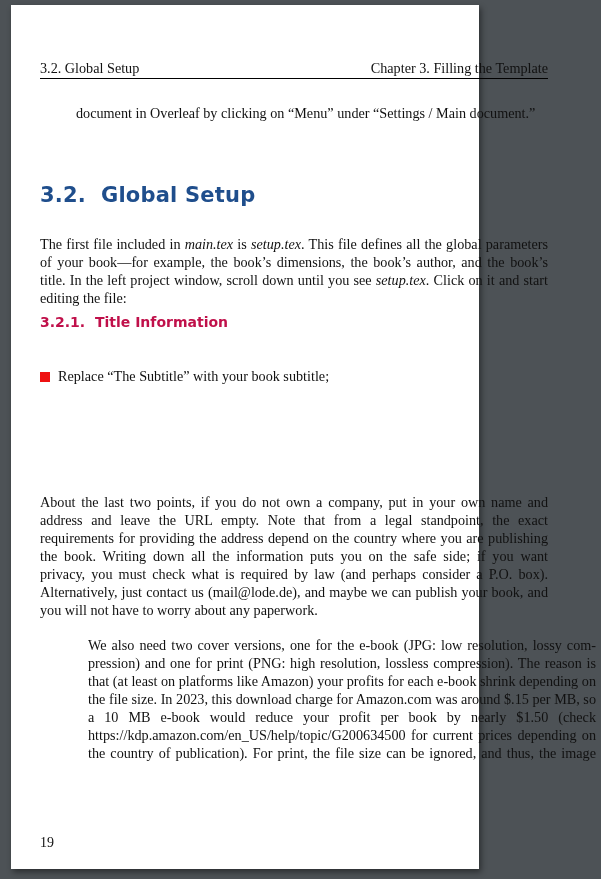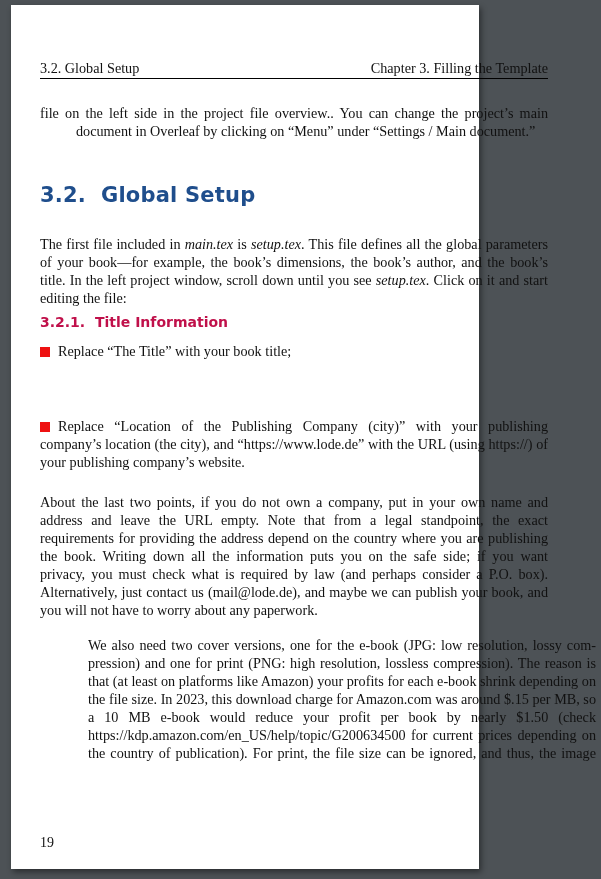--- a/index.html
+++ b/index.html
@@ -88,43 +88,39 @@
 <body>
 
 <div class="page">
 
   <div class="running-head">
     <span>3.2.  Global Setup</span>
     <span>Chapter 3.  Filling the Template</span>
   </div>
 
   <div class="content" style="top:99px;">
-    <p class="para" style="text-align-last: justify;">file on the left side in the project file overview.. You can change the project’s main</p>
     <p class="para" style="text-align-last: left; margin-left: 36px;">document in Overleaf by clicking on “Menu” under “Settings / Main document.”</p>
   </div>
 
   <h1 class="section-title">
     <span>3.2.</span>&nbsp;
     <span>Global Setup</span>
   </h1>
 
   <div class="content" style="top:230px;">
     <p class="para"><span>The first file included in </span><em>main.tex</em><span> is </span><em>setup.tex</em><span>. This file defines all the global parameters of your book—for example, the book’s dimensions, the book’s author, and the book’s title. In the left project window, scroll down until you see </span><em>setup.tex</em><span>. Click on it and start editing the file:</span></p>
   </div>
 
   <h2 class="subsection-title">
     <span>3.2.1.</span>&nbsp;
     <span>Title Information</span>
   </h2>
 
-  <p class="list-item" style="top:337px;">
-    <span class="bullet"></span><span>Replace “The Title” with your book title;</span>
-  </p>
-  <p class="list-item" style="top:412px;">
-    <span class="bullet"></span><span>Replace “Location of the Publishing Company (city)” with your publishing company’s location (the city), and “https://www.lode.de” with the URL (using https://) of your publishing company’s website.</span>
+  <p class="list-item" style="top:362px;">
+    <span class="bullet"></span><span>Replace “The Subtitle” with your book subtitle;</span>
   </p>
 
   <div class="content" style="top:488px;">
     <p class="para">About the last two points, if you do not own a company, put in your own name and address and leave the URL empty. Note that from a legal standpoint, the exact requirements for providing the address depend on the country where you are publishing the book. Writing down all the information puts you on the safe side; if you want privacy, you must check what is required by law (and perhaps consider a P.O. box). Alternatively, just contact us (mail@lode.de), and maybe we can publish your book, and you will not have to worry about any paperwork.</p>
   </div>
 
   <div class="content" style="top:631px;margin-left:48px;">
     <p class="para" style="text-align-last: justify;">We also need two cover versions, one for the e-book (JPG: low resolution, lossy com­pression) and one for print (PNG: high resolution, lossless compression). The reason is that (at least on platforms like Amazon) your profits for each e-book shrink depending on the file size. In 2023, this download charge for Amazon.com was around $.15 per MB, so a 10 MB e-book would reduce your profit per book by nearly $1.50 (check https://kdp.amazon.com/en_US/help/topic/G200634500 for current prices depending on the country of publication). For print, the file size can be ignored, and thus, the image</p>
   </div>
 

